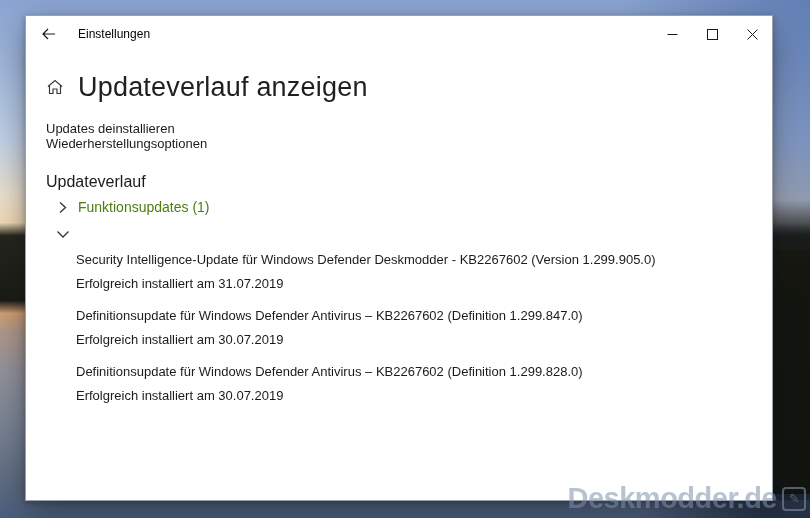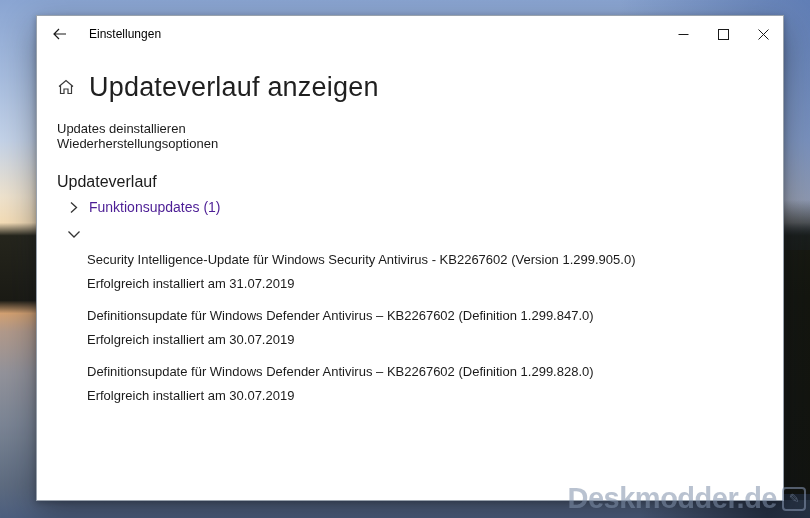--- a/index.html
+++ b/index.html
@@ -26,21 +26,21 @@
   .mountain-right{
     position:absolute;top:200px;right:0;width:60px;height:300px;
     background:linear-gradient(180deg, rgba(22,24,16,0) 0%, rgba(22,24,16,0.85) 12%, #14160f 32%, #121410 100%);
   }
   .water-right{
     position:absolute;bottom:0;right:0;width:170px;height:24px;
     background:linear-gradient(90deg, rgba(34,44,60,0) 0%, rgba(30,40,56,0.85) 75%);
   }
   
   .window{
-    position:absolute;left:36px;top:15px;width:748px;height:486px;
+    position:absolute;left:25px;top:15px;width:748px;height:486px;
     background:#ffffff;
     border:1px solid rgba(70,85,105,0.55);
     box-shadow:0 12px 32px rgba(15,20,30,0.45), 0 2px 6px rgba(15,20,30,0.30);
     box-sizing:border-box;
   }
   .titlebar{height:36px;display:flex;align-items:center;position:relative;background:#ffffff;}
   .back-btn{
     width:46px;height:36px;display:flex;align-items:center;justify-content:center;
     background:none;border:none;padding:0;cursor:pointer;
   }
@@ -54,21 +54,21 @@
   .content{padding:0 20px;}
   .page-header{display:flex;align-items:center;margin-top:15px;height:40px;}
   .home-ic{display:flex;margin-right:14px;}
   h1{font-size:27px;font-weight:300;color:#1f1f1f;margin:0;letter-spacing:0.2px;}
   .link{display:block;font-size:13px;color:#1b1b1b;text-decoration:none;width:max-content;cursor:pointer;text-align:center;}
   .link-1{margin-top:14px;}
   .link-2{}
   h2{font-size:16px;font-weight:400;color:#1b1b1b;margin:22px 0 0 0;}
   .group{display:flex;align-items:center;padding-left:10px;cursor:pointer;width:max-content;}
   .group svg{flex:none;}
-  .group .g-label{margin-left:9px;color:#4c1d95;}
+  .group .g-label{margin-left:9px;color:#4d7c0f;}
   .group-1{margin-top:8px;font-size:14px;}
   .group-2{margin-top:12px;font-size:15px;}
   .updates{margin-top:11px;padding-left:30px;}
   .update{margin-bottom:17px;}
   .u-title{font-size:13px;color:#1b1b1b;line-height:15px;}
   .u-status{font-size:13px;color:#1b1b1b;line-height:15px;margin-top:9px;}
   
   .watermark{
     position:absolute;right:4px;bottom:3px;z-index:10;
     display:flex;align-items:center;
@@ -155,21 +155,21 @@
     <div class="group group-2">
       <span style="display:flex;">
         <svg width="14" height="14" viewBox="0 0 14 14" fill="none" stroke="#333333" stroke-width="1.3">
           <path d="M1.5 4.5 L7 10 L12.5 4.5"></path>
         </svg>
       </span>
     </div>
 
     <div class="updates">
       <div class="update">
-        <div class="u-title">Security Intelligence-Update für Windows Security Antivirus - KB2267602 (Version 1.299.905.0)</div>
+        <div class="u-title">Security Intelligence-Update für Windows Defender Deskmodder - KB2267602 (Version 1.299.905.0)</div>
         <div class="u-status">Erfolgreich installiert am 31.07.2019</div>
       </div>
       <div class="update">
         <div class="u-title">Definitionsupdate für Windows Defender Antivirus – KB2267602 (Definition 1.299.847.0)</div>
         <div class="u-status">Erfolgreich installiert am 30.07.2019</div>
       </div>
       <div class="update">
         <div class="u-title">Definitionsupdate für Windows Defender Antivirus – KB2267602 (Definition 1.299.828.0)</div>
         <div class="u-status">Erfolgreich installiert am 30.07.2019</div>
       </div>

